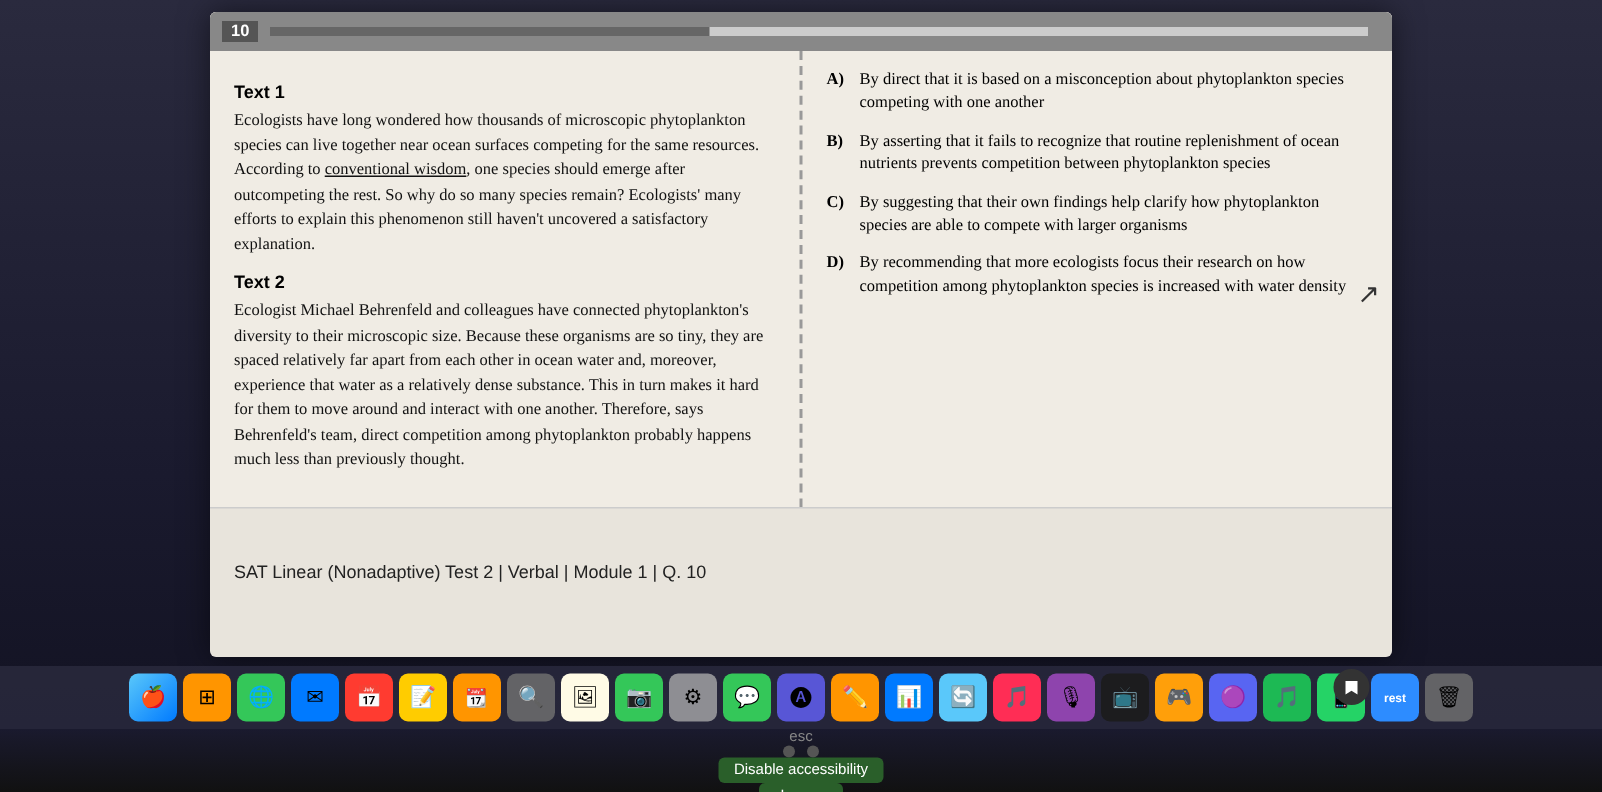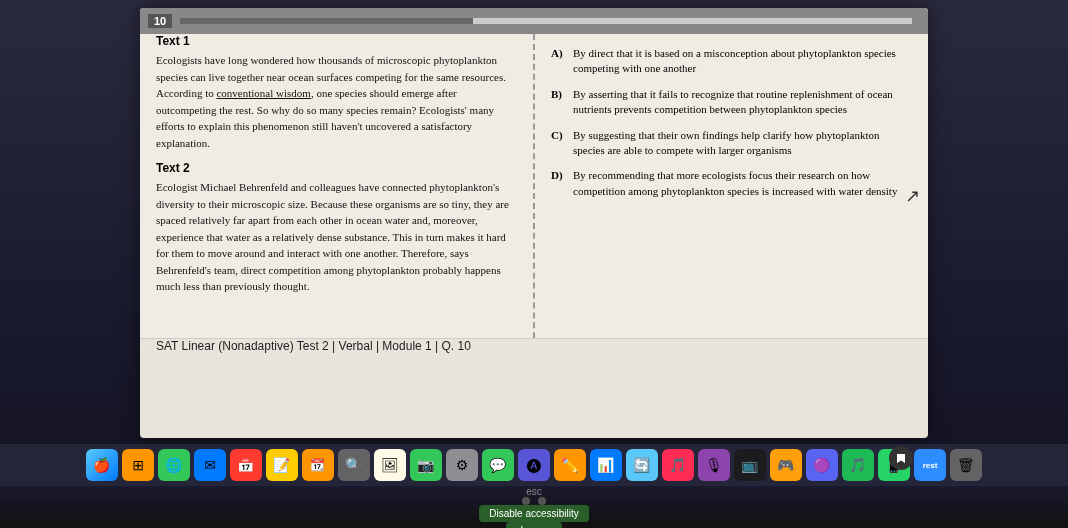--- a/index.html
+++ b/index.html
@@ -78,21 +78,21 @@
     
     .main-content {
       display: flex;
       flex: 1;
       overflow: hidden;
     }
 
     
     .left-column {
       flex: 1;
-      padding: 0 16px;
+      padding: 20px 16px;
       overflow: auto;
       border-right: 2px dashed #999;
     }
 
     
     .right-column {
       flex: 1;
       padding: 12px 16px;
       overflow: auto;
     }
@@ -140,21 +140,21 @@
 
     
     .status-bar {
       position: absolute;
       bottom: 0;
       left: 0;
       right: 0;
       height: 50px;
       background: #e8e4dc;
       display: flex;
-      align-items: flex-start;
+      align-items: flex-end;
       padding: 0 16px;
       border-top: 1px solid #ccc;
     }
 
     .status-text {
       font-size: 12px;
       font-family: Arial, sans-serif;
       color: #222;
     }
 

